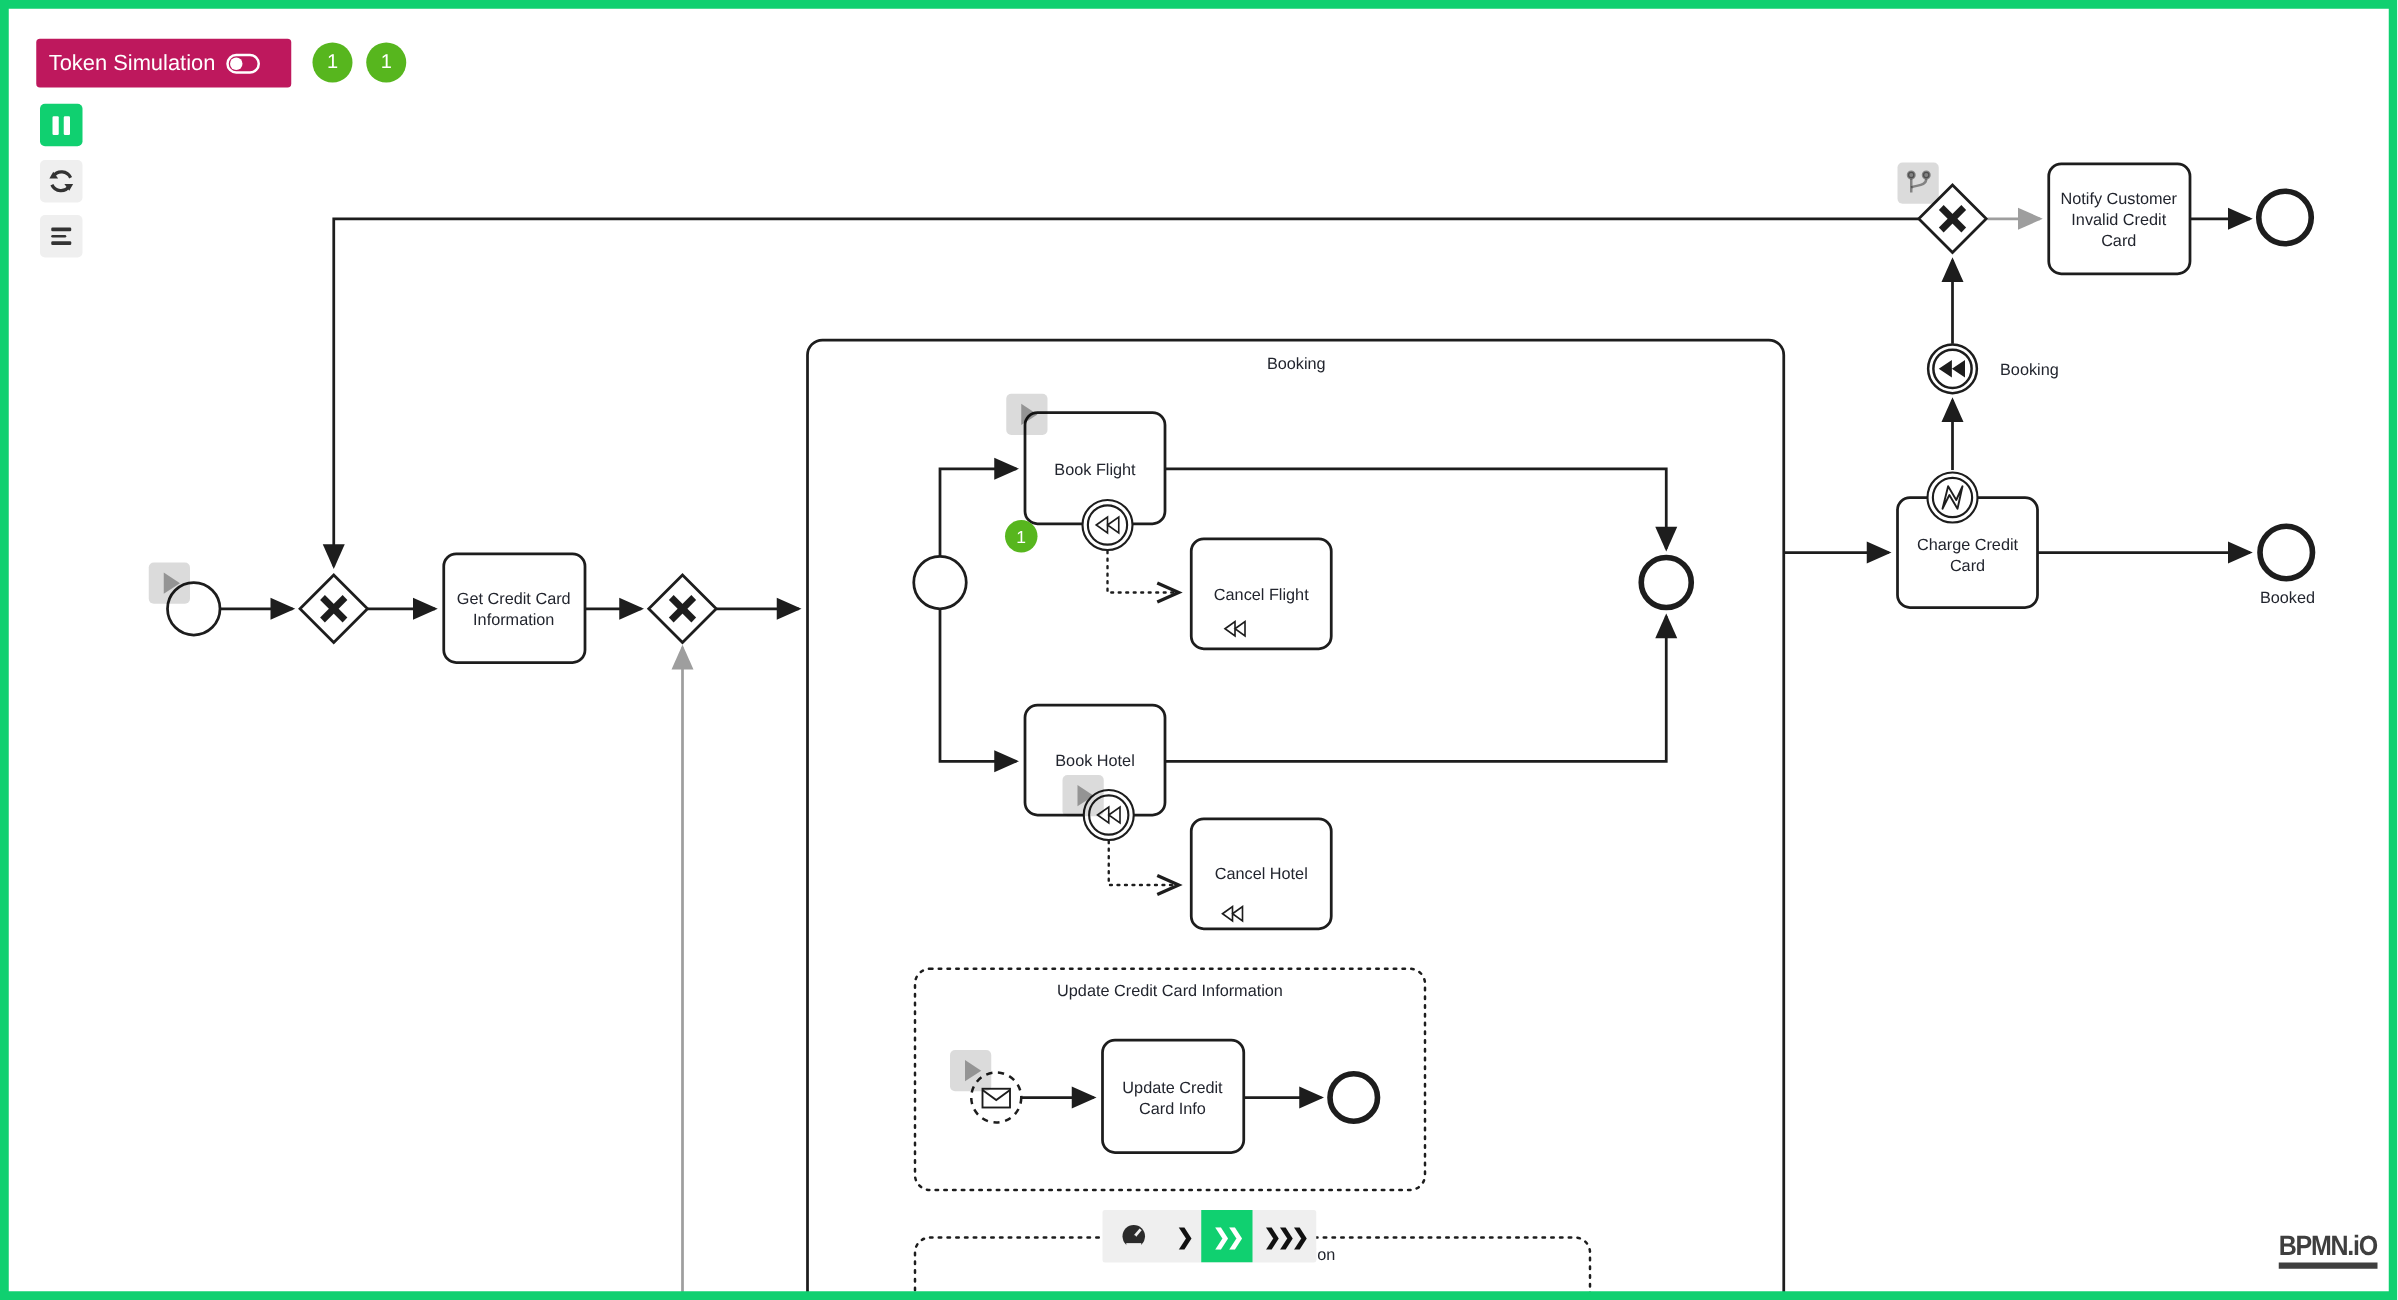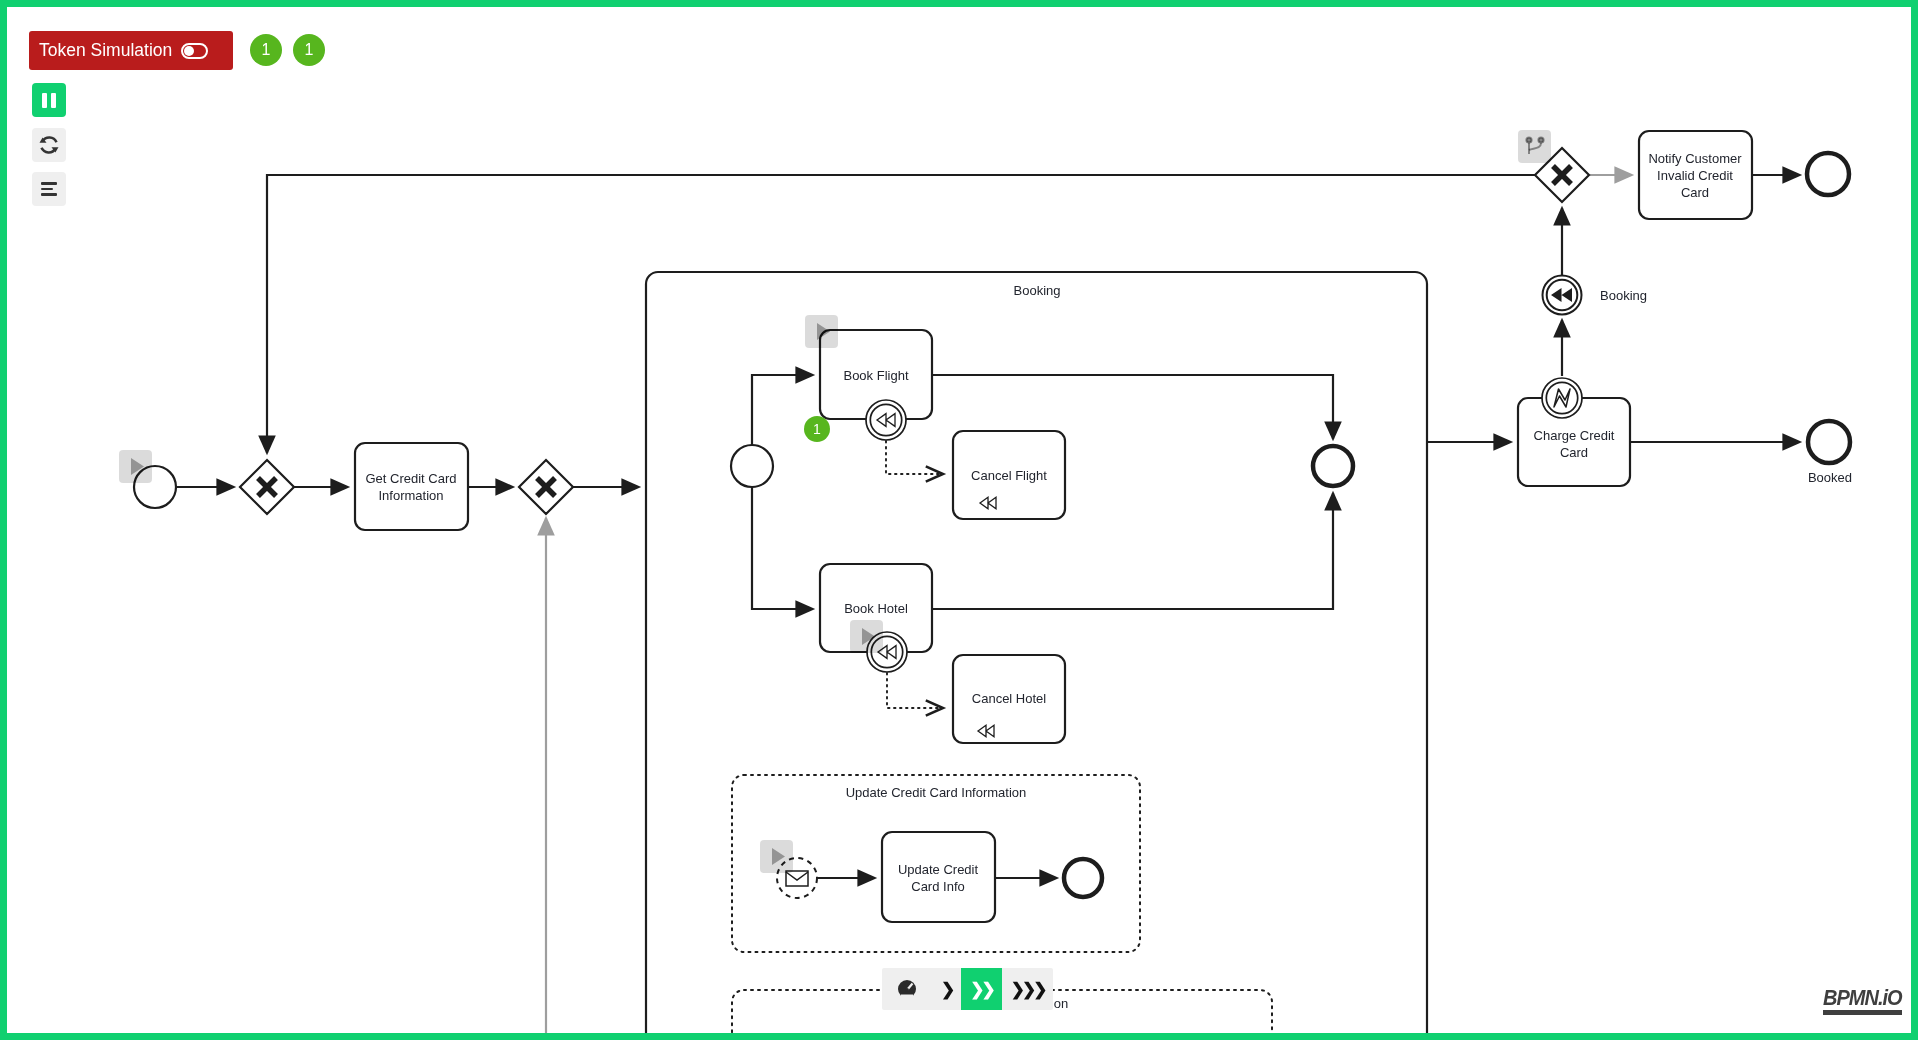--- a/index.html
+++ b/index.html
@@ -1,21 +1,21 @@
 <!DOCTYPE html>
 <html><head>
 <meta charset="utf-8">
 <style>
   html,body{margin:0;padding:0;background:#fff;font-family:"Liberation Sans",sans-serif;}
   #app{position:relative;width:1918px;height:1040px;background:#fff;overflow:hidden;}
   #frame{position:absolute;inset:0;border:7px solid #10d070;pointer-events:none;z-index:50;}
   #canvas{position:absolute;left:0;top:0;z-index:1;}
 
   
-  .btn-toggle{position:absolute;left:29px;top:31px;width:204px;height:39px;background:#b91c1c;border-radius:3px;
+  .btn-toggle{position:absolute;left:29px;top:31px;width:204px;height:39px;background:#be185d;border-radius:3px;
     display:flex;align-items:center;padding:0 10px;box-sizing:border-box;color:#fff;font-size:17.5px;z-index:20;cursor:pointer;}
   .toggle-pill{margin-left:9px;width:27px;height:16px;border:2px solid #fff;border-radius:9px;position:relative;box-sizing:border-box;}
   .toggle-knob{position:absolute;left:1px;top:1px;width:10px;height:10px;border-radius:50%;background:#fff;}
   .badge{position:absolute;top:34px;width:32px;height:32px;border-radius:50%;background:#57b61e;color:#fff;
     display:flex;align-items:center;justify-content:center;font-size:16px;z-index:20;}
   .badge.b1{left:250px;} .badge.b2{left:293px;}
   .sq-btn{position:absolute;left:32px;width:34px;height:34px;border-radius:4px;display:flex;align-items:center;justify-content:center;z-index:20;cursor:pointer;}
   .sq-btn.green{background:#10d070;top:83px;}
   .sq-btn.grey{background:#efefef;}
   .sq-btn.reset{top:128px;} .sq-btn.log{top:172px;}
@@ -31,21 +31,21 @@
   .cell.speed{font-weight:700;font-size:17px;color:#111;letter-spacing:-3px;padding:0 9px;}
   .cell.speed.sel{background:#10d070;color:#fff;}
 
   
   .ov{position:absolute;width:33px;height:33px;border-radius:4px;background:rgba(0,0,0,0.14);z-index:10;cursor:pointer;
       display:flex;align-items:center;justify-content:center;}
   .tok-badge{position:absolute;width:26px;height:26px;border-radius:50%;background:#57b61e;color:#fff;z-index:11;
       display:flex;align-items:center;justify-content:center;font-size:14px;}
 
   
-  .logo{position:absolute;left:1823px;top:986px;z-index:20;color:#3f3f3f;cursor:pointer;font-style:italic;}
+  .logo{position:absolute;left:1823px;top:986px;z-index:20;color:#3f3f3f;cursor:pointer;}
   .logo .txt{font-family:"Liberation Sans",sans-serif;font-weight:700;font-size:20px;letter-spacing:-1px;transform:scaleY(1.12);display:block;}
   .logo .bar{height:5px;background:#3f3f3f;margin-top:1px;}
 
   text{font-family:"Liberation Sans",sans-serif;fill:#22252e;}
 </style>
 </head>
 <body>
 
 <div id="app">
 

